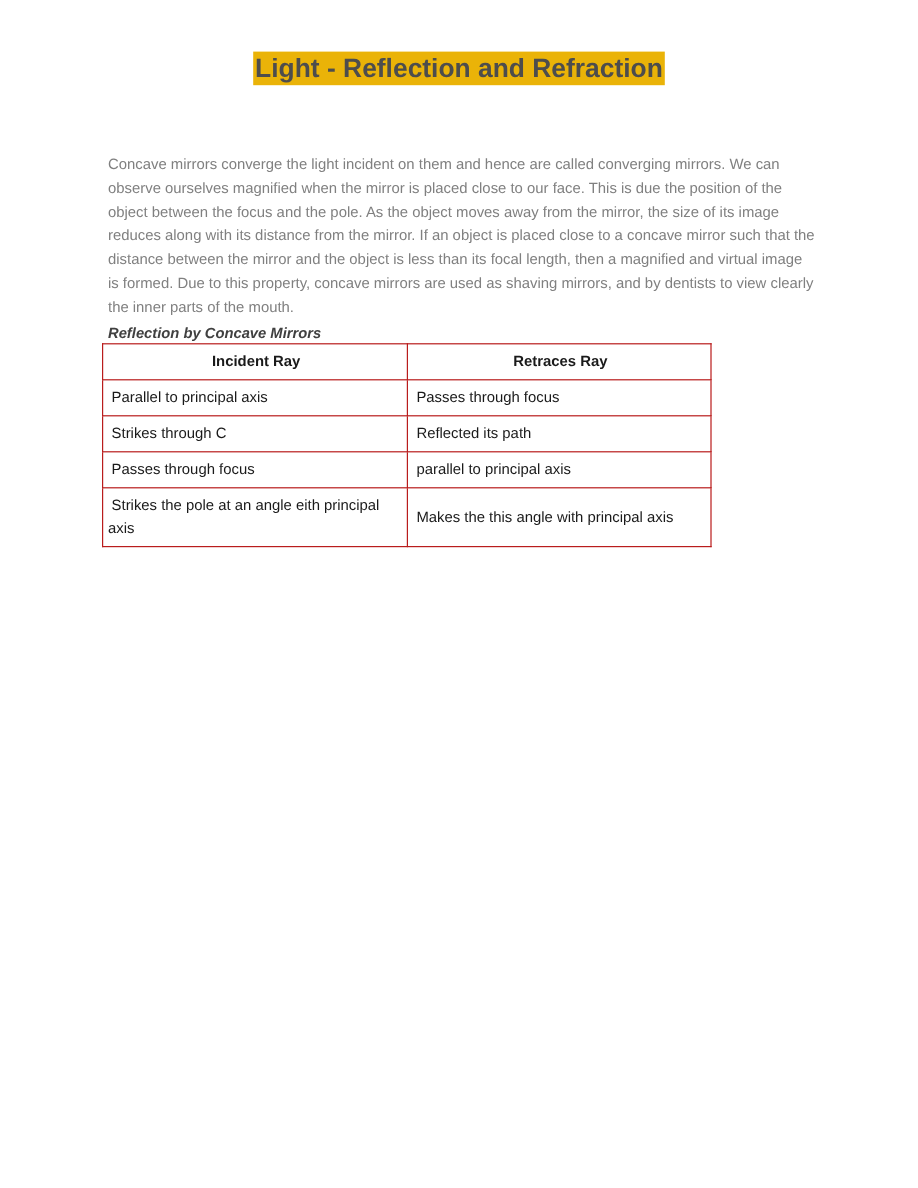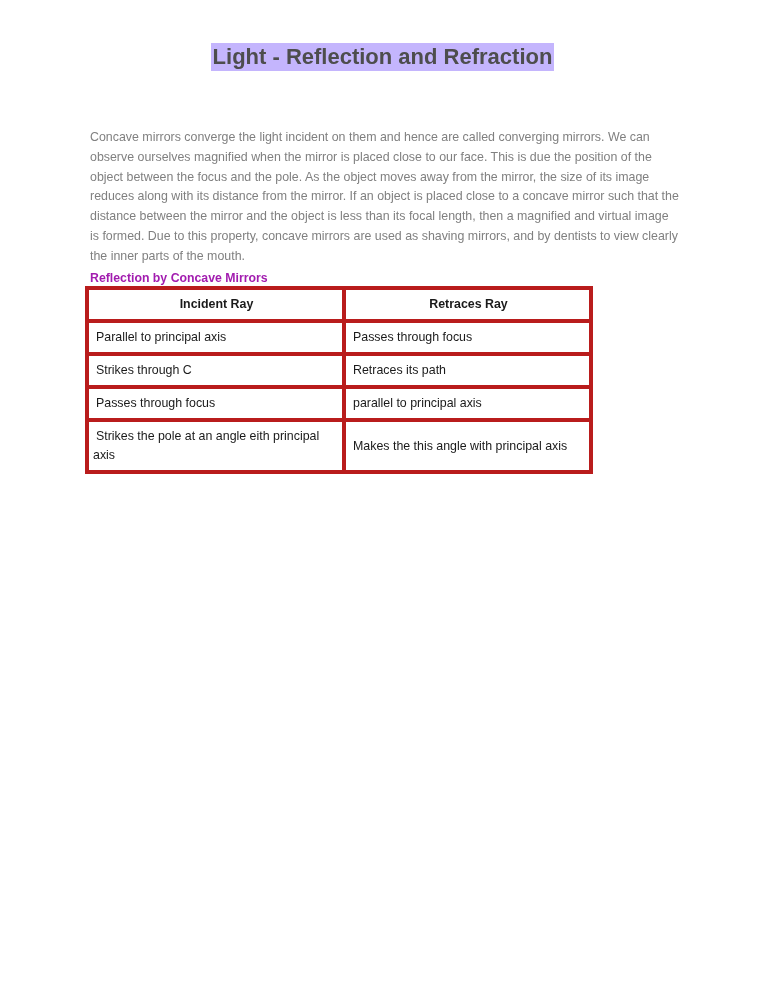--- a/index.html
+++ b/index.html
@@ -16,21 +16,21 @@
     }
     .title-wrap {
       position: absolute;
       top: 43px;
       left: 0;
       width: 765px;
       text-align: center;
     }
     .title {
       display: inline-block;
-      background: #c4b5fd;
+      background: #eab308;
       color: #4d4d4d;
       font-family: "Liberation Sans", sans-serif;
       font-weight: bold;
       font-size: 22px;
       line-height: 28px;
       padding: 0 2px;
     }
     .paragraph {
       position: absolute;
       top: 128px;
@@ -39,36 +39,37 @@
       margin: 0;
       color: #808080;
       font-size: 12.4px;
       line-height: 19.8px;
     }
     .section-heading {
       position: absolute;
       top: 270px;
       left: 90px;
       margin: 0;
-      color: #a21caf;
+      color: #404040;
       font-size: 12.3px;
       font-weight: bold;
       line-height: 16px;
+      font-style: italic;
     }
     table.rays {
       position: absolute;
       top: 286px;
       left: 85px;
       width: 508px;
       border-collapse: collapse;
       font-size: 12.4px;
       color: #1a1a1a;
     }
     table.rays th, table.rays td {
-      border: 4px solid #b91c1c;
+      border: 1px solid #b91c1c;
       padding: 0 5px 0 7px;
       text-align: left;
       vertical-align: middle;
       line-height: 19px;
     }
     table.rays th {
       font-weight: bold;
       text-align: center;
       height: 29px;
     }
@@ -98,21 +99,21 @@
       <th>Retraces Ray</th>
     </tr>
   </thead>
   <tbody>
     <tr>
       <td class="col1">Parallel to principal axis</td>
       <td class="col2">Passes through focus</td>
     </tr>
     <tr>
       <td class="col1">Strikes through C</td>
-      <td class="col2">Retraces its path</td>
+      <td class="col2">Reflected its path</td>
     </tr>
     <tr>
       <td class="col1">Passes through focus</td>
       <td class="col2">parallel to principal axis</td>
     </tr>
     <tr class="tall">
       <td class="col1">Strikes the pole at an angle eith principal axis</td>
       <td class="col2">Makes the this angle with principal axis</td>
     </tr>
   </tbody>

